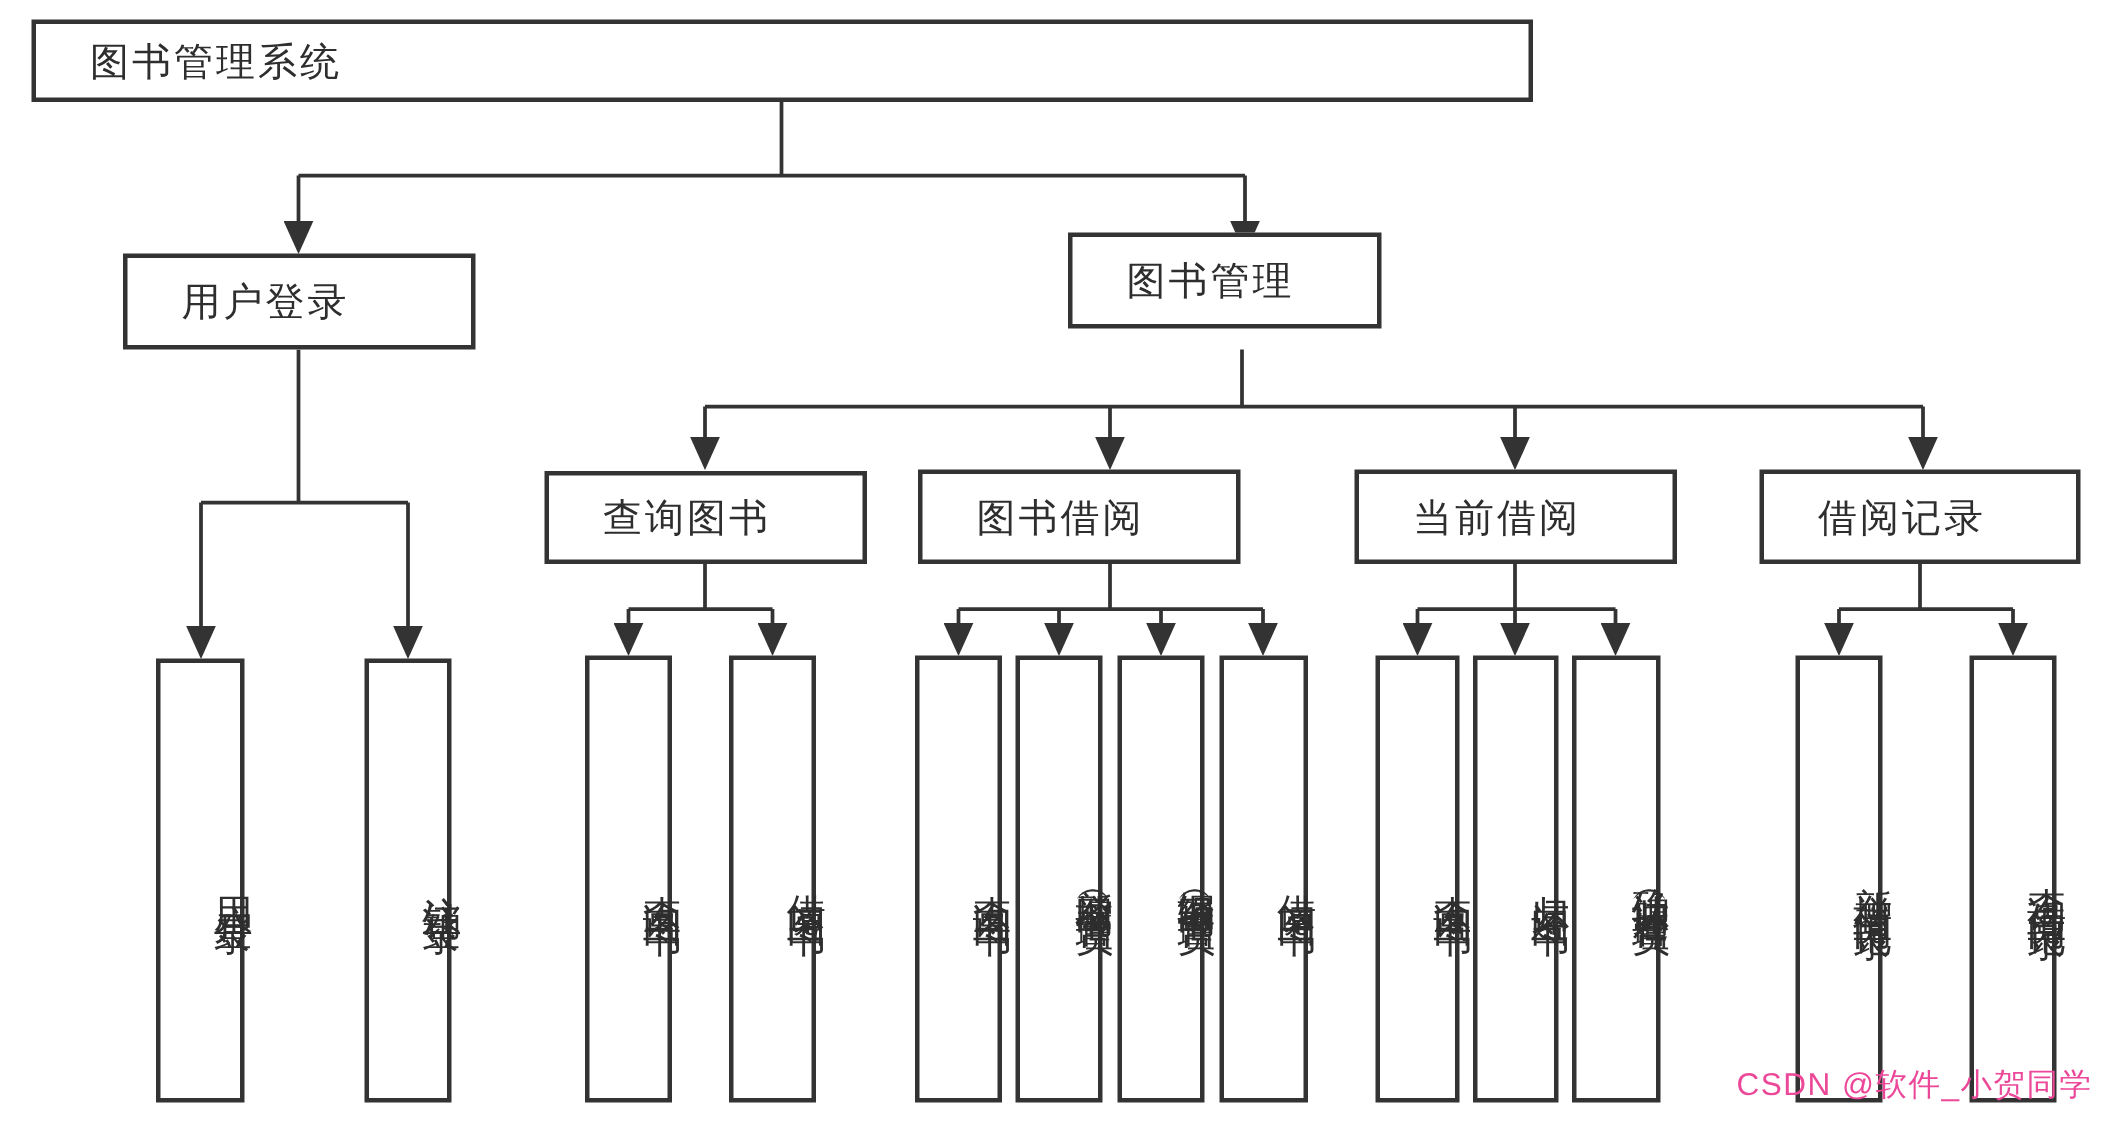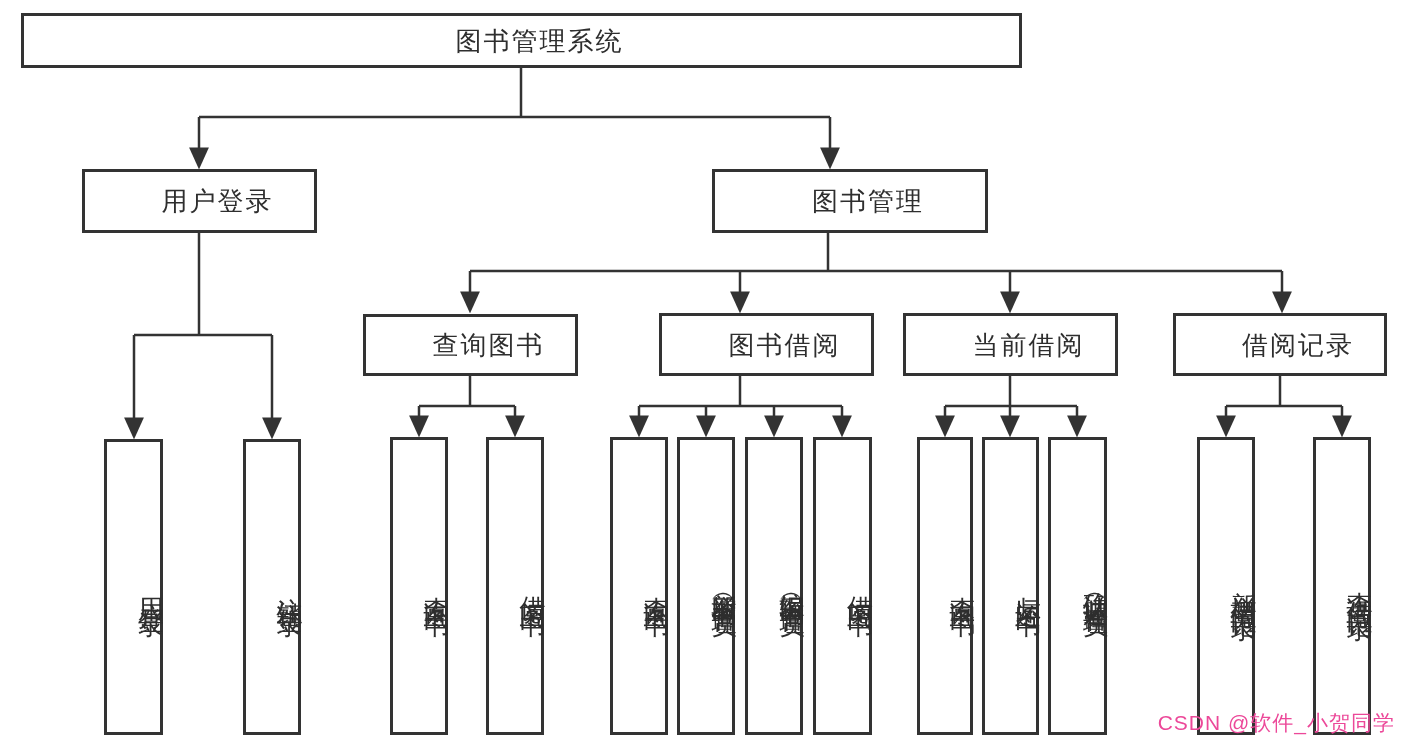--- a/index.html
+++ b/index.html
@@ -3,21 +3,21 @@
 <meta charset="utf-8">
 <style>
   html,body{margin:0;padding:0;background:#ffffff;}
   .stage{
     position:relative;width:1405px;height:747px;background:#ffffff;overflow:hidden;
     font-family:"Liberation Sans","DejaVu Sans",sans-serif;color:#2e2e2e;
   }
   .edges{position:absolute;left:0;top:0;width:1405px;height:747px;}
   .box{
     position:absolute;box-sizing:border-box;border:3px solid #333333;background:#ffffff;
-    display:flex;align-items:center;justify-content:center;padding-left:36px;
+    display:flex;align-items:center;justify-content:flex-start;padding-left:36px;
   }
   .box .lbl{font-size:26px;line-height:1;letter-spacing:2px;color:#2e2e2e;white-space:nowrap;}
   .leaf{border-width:3px;}
   .leaf .lbl{
     writing-mode:vertical-rl;text-orientation:mixed;
     font-size:26px;letter-spacing:5px;line-height:1;white-space:nowrap;
   }
   .leaf .lbl.long{letter-spacing:3px;font-size:25px;}
   .watermark{
     position:absolute;right:10px;top:709px;font-size:21px;color:#ec4899;
@@ -79,28 +79,28 @@
     </g>
   </svg>
 
   <div class="box" style="left:21px;top:13px;width:1001px;height:55px">
     <span class="lbl">图书管理系统</span>
   </div>
 
   <div class="box" style="left:82px;top:169px;width:235px;height:64px">
     <span class="lbl">用户登录</span>
   </div>
-  <div class="box" style="left:712px;top:169px;width:276px;height:64px">
+  <div class="box" style="left:712px;top:155px;width:209px;height:64px">
     <span class="lbl">图书管理</span>
   </div>
 
   <div class="box" style="left:363px;top:314px;width:215px;height:62px">
     <span class="lbl">查询图书</span>
   </div>
-  <div class="box" style="left:659px;top:313px;width:215px;height:63px">
+  <div class="box" style="left:612px;top:313px;width:215px;height:63px">
     <span class="lbl">图书借阅</span>
   </div>
   <div class="box" style="left:1173px;top:313px;width:214px;height:63px">
     <span class="lbl">借阅记录</span>
   </div>
   <div class="box" style="left:903px;top:313px;width:215px;height:63px">
     <span class="lbl">当前借阅</span>
   </div>
 
   <div class="box leaf" style="left:104px;top:439px;width:59px;height:296px">

